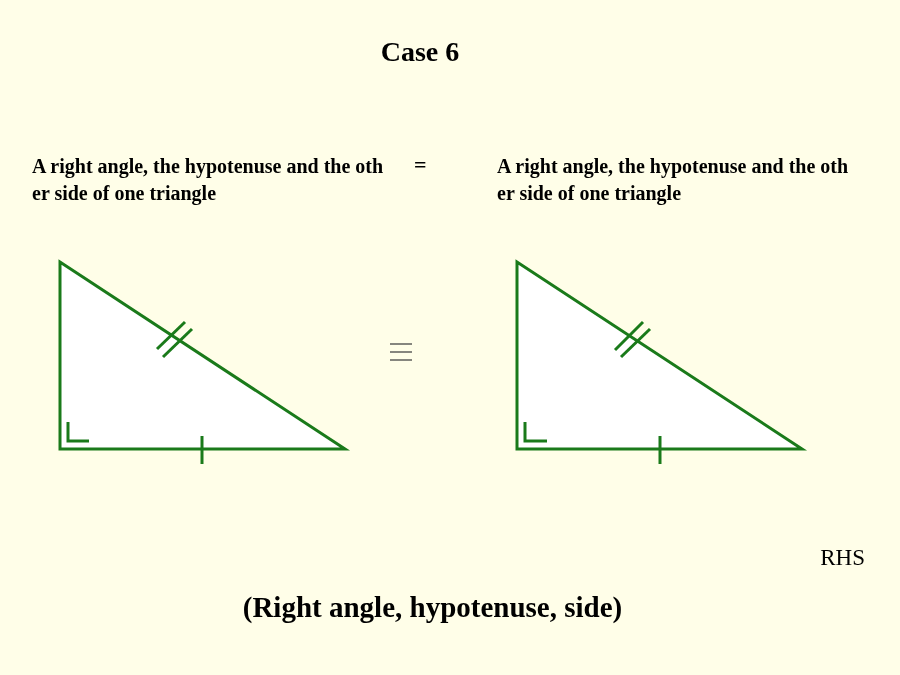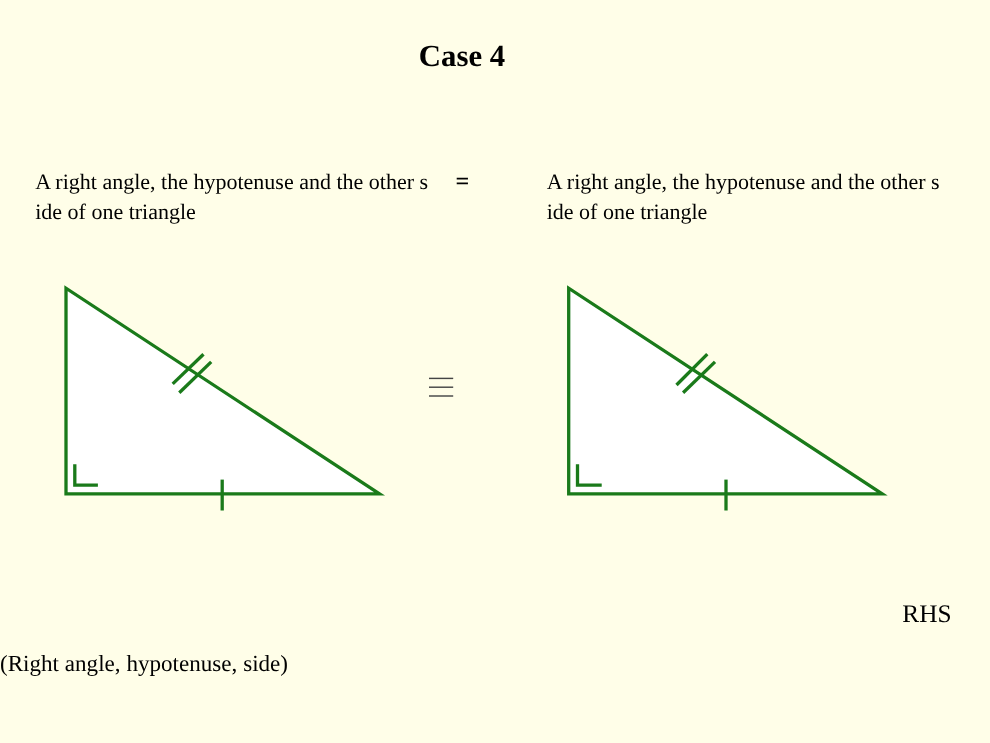--- a/index.html
+++ b/index.html
@@ -11,43 +11,43 @@
       font-family: "Liberation Serif", "DejaVu Serif", serif;
       color: #000;
     }
     .title {
       position: absolute; left: 0; width: 840px; top: 36px;
       text-align: center;
       font-size: 28px; font-weight: bold;
     }
     .desc {
       position: absolute; top: 153px;
-      font-size: 20px; font-weight: normal; line-height: 27px;
+      font-size: 20px; font-weight: bold; line-height: 27px;
       width: 360px; word-break: break-all;
     }
     .desc.left { left: 32px; }
     .desc.right { left: 497px; }
     .eq {
       position: absolute; left: 414px; top: 152px;
       font-size: 22px; font-weight: bold;
     }
     svg.figure { position: absolute; left: 0; top: 0; }
     .rhs {
       position: absolute; left: 0; width: 865px; top: 545px;
       text-align: right; font-size: 23px;
     }
     .rhs-full {
       position: absolute; left: 0; width: 865px; top: 591px;
-      text-align: left; font-size: 21px;
+      text-align: center; font-size: 29px; font-weight: bold;
     }
   </style>
 </head>
 <body>
 
-<div class="title">Case 4</div>
+<div class="title">Case 6</div>
 
 <div class="desc left">A right angle, the hypotenuse and the other side of one triangle</div>
 <div class="eq">=</div>
 <div class="desc right">A right angle, the hypotenuse and the other side of one triangle</div>
 
 <svg class="figure" width="900" height="675" viewBox="0 0 900 675">
 
   <g stroke="#1a7a1a" stroke-width="3" fill="none">
     <polygon points="60,262 60,449 345,449" fill="#ffffff"></polygon>
     <polyline points="68,422 68,441 89,441"></polyline>

